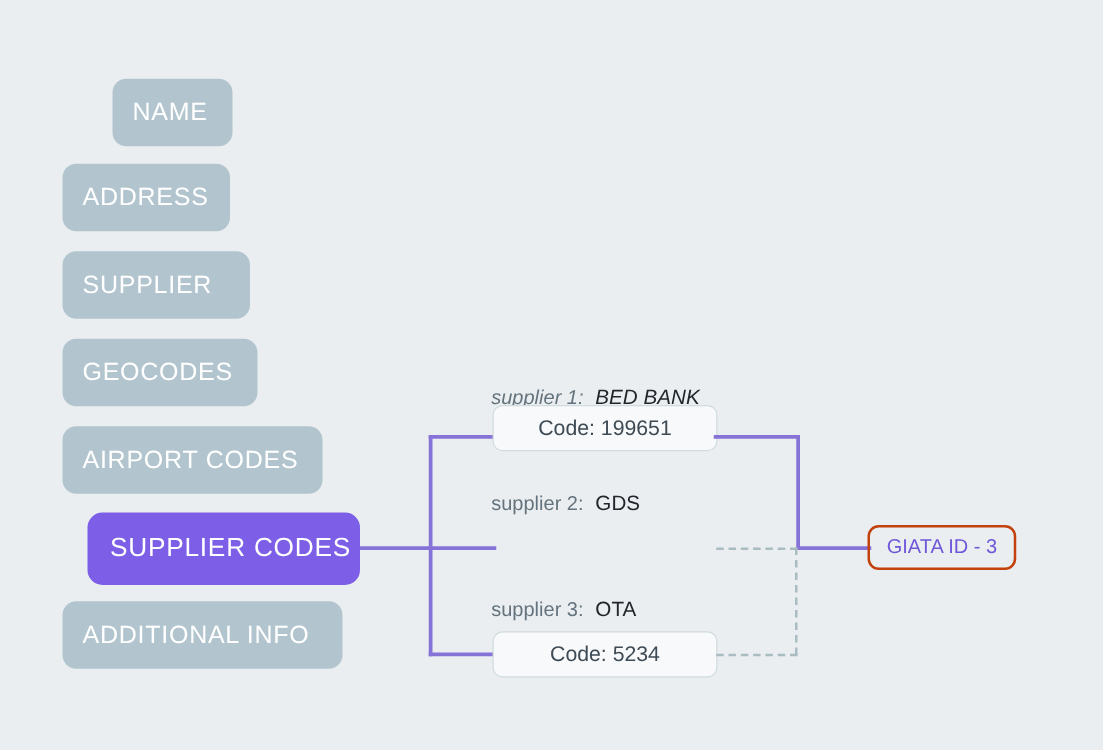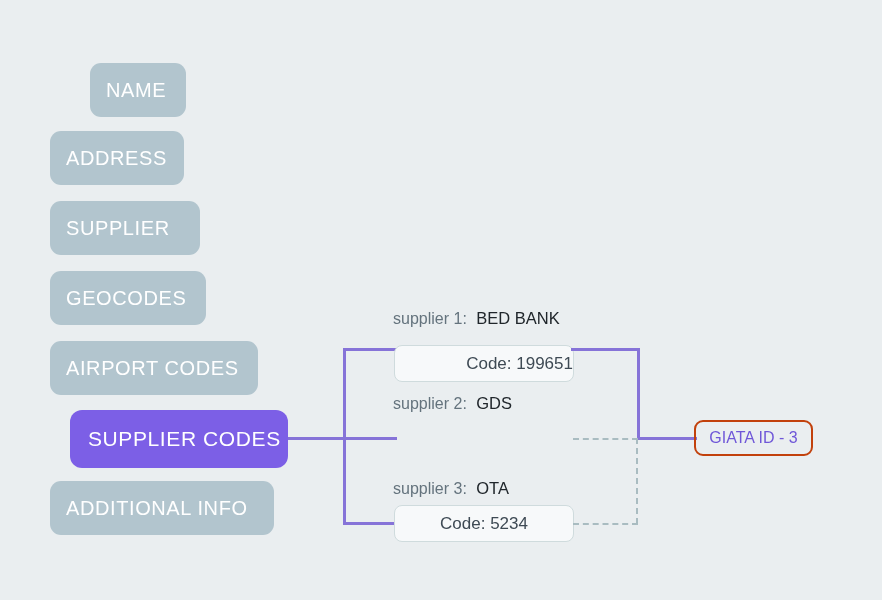--- a/index.html
+++ b/index.html
@@ -142,25 +142,25 @@
   <div class="pill normal" style="left:50px; top:481px; width:224px;">
     <span>ADDITIONAL INFO</span>
   </div>
 
   <div class="conn h" style="left:288px; top:437px; width:58px;"></div>
   <div class="conn v" style="left:343px; top:348px; height:177px;"></div>
   <div class="conn h" style="left:343px; top:348px; width:54px;"></div>
   <div class="conn h" style="left:343px; top:437px; width:54px;"></div>
   <div class="conn h" style="left:343px; top:522px; width:54px;"></div>
 
-  <div class="supplier-label" style="left:393px; top:309px;">
+  <div class="supplier-label" style="left:393px; top:309px;font-style:italic;">
     <span>supplier 1:</span>
     <span class="sup-value">BED BANK</span>
   </div>
-  <div class="code-box" style="left:394px; top:345px;justify-content:flex-end;">
+  <div class="code-box" style="left:394px; top:324px;">
     <span>Code: 199651</span>
   </div>
 
   <div class="supplier-label" style="left:393px; top:394px;text-align:center;">
     <span>supplier 2:</span>
     <span class="sup-value">GDS</span>
   </div>
 
   <div class="supplier-label" style="left:393px; top:479px;">
     <span>supplier 3:</span>

